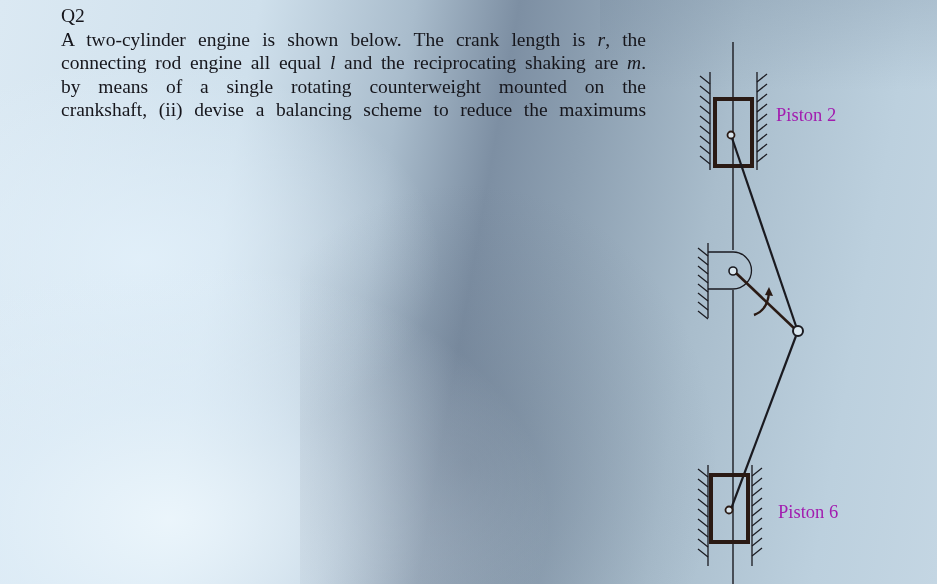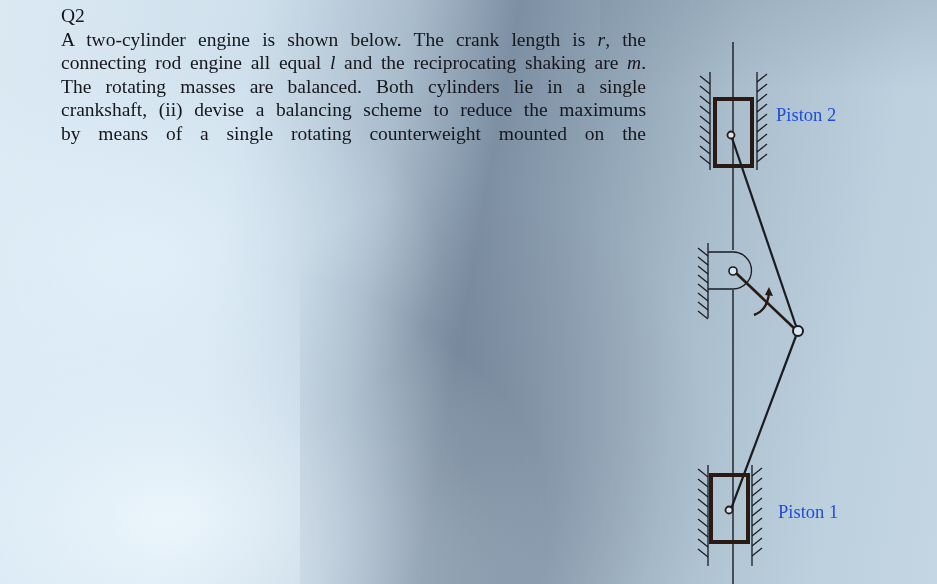--- a/index.html
+++ b/index.html
@@ -26,37 +26,36 @@
     .question {
       position: absolute; left: 22px; top: 4px; width: 585px;
       color: #16161c; font-size: 19.5px; line-height: 23.5px; margin-left: 39px;
     }
     .q-label { display: block; }
     .q-line { display: block; text-align: justify; text-align-last: justify; white-space: nowrap; }
     .q-line.last { text-align-last: left; }
     .q-line i { font-style: italic; }
     .diagram { position: absolute; left: 0; top: 0; }
     .piston-label {
-      position: absolute; color: #1d4ed8; font-size: 18.5px;
+      position: absolute; color: #a21caf; font-size: 18.5px;
     }
   </style>
 </head>
 <body>
 
 <div class="photo-bg"></div>
 <div class="shade-top"></div>
 <div class="shade-mid"></div>
 
 <div class="question">
   <span class="q-label">Q2</span>
   <span class="q-line"><span>A two-cylinder engine is shown below.  The crank length is </span><i>r</i><span>, the</span></span>
   <span class="q-line"><span>connecting rod engine all equal </span><i>l</i><span> and the reciprocating shaking are </span><i>m</i><span>.</span></span>
-  <span class="q-line">The rotating masses are balanced. Both cylinders lie in a single</span>
+  <span class="q-line">by means of a single rotating counterweight mounted on the</span>
   <span class="q-line">crankshaft, (ii) devise a balancing scheme to reduce the maximums</span>
-  <span class="q-line">by means of a single rotating counterweight mounted on the</span>
 </div>
 
 <svg class="diagram" width="937" height="584" viewBox="0 0 937 584">
   <defs>
     <pattern id="hatchL" width="10" height="9" patternUnits="userSpaceOnUse">
       <line x1="0" y1="0" x2="10" y2="9" stroke="#1a1a20" stroke-width="1.2"></line>
     </pattern>
   </defs>
 
   <line x1="733" y1="42" x2="733" y2="250" stroke="#1a1a20" stroke-width="1.4"></line>
@@ -134,13 +133,13 @@
     <line x1="762" y1="528" x2="752" y2="536"></line>
       <line x1="762" y1="538" x2="752" y2="546"></line>
       <line x1="762" y1="548" x2="752" y2="556"></line>
   </g>
 
   <rect x="711" y="475" width="37" height="67" fill="none" stroke="#2a1a14" stroke-width="4"></rect>
   <circle cx="729" cy="510" r="3.5" fill="#d9e6ee" stroke="#2a1a14" stroke-width="1.8"></circle>
 </svg>
 
 <span class="piston-label" style="left:776px; top:105px;">Piston 2</span>
-<span class="piston-label" style="left:778px; top:502px;">Piston 1</span>
+<span class="piston-label" style="left:778px; top:502px;">Piston 6</span>
 
 </body></html>

